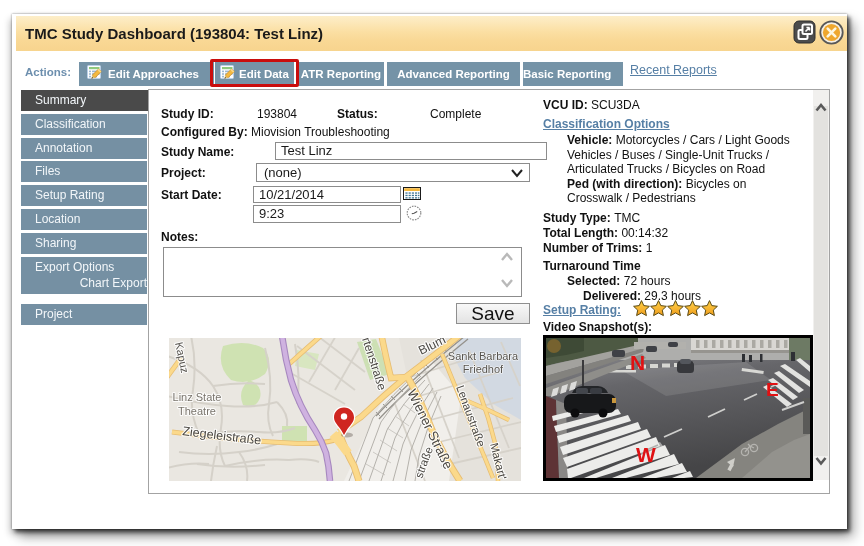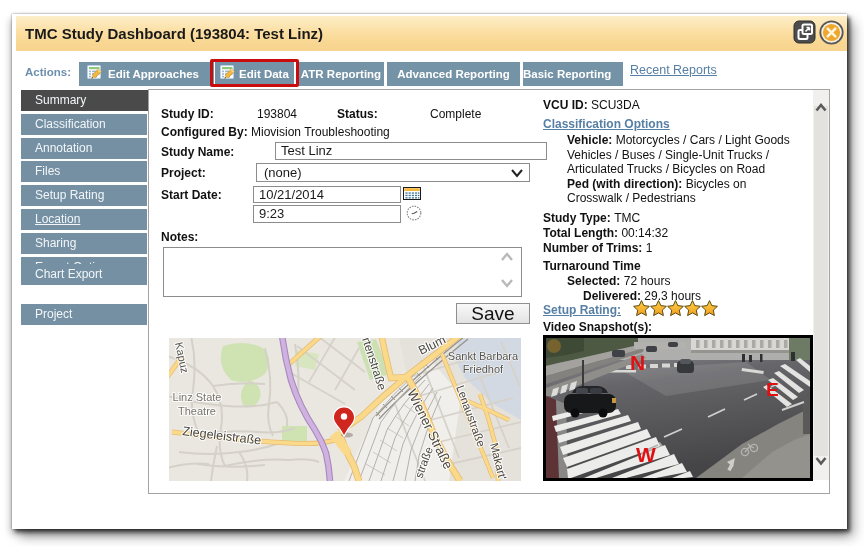--- a/index.html
+++ b/index.html
@@ -76,24 +76,24 @@
   <div class="tab" style="left:387px;width:133px;text-align:center;">Advanced Reporting</div>
   <div class="tab" style="left:523px;width:100px;text-align:left;">Basic Reporting</div>
   <a class="lnk" style="left:630px;top:63px;font-weight:normal;font-size:12.5px;" href="#">Recent Reports</a>
   <div id="redbox" class="abs"></div>
 
   <div class="side" style="top:90.0px; background:#4a4a4a;width:138px;">Summary</div>
   <div class="side" style="top:113.8px;">Classification</div>
   <div class="side" style="top:137.6px;">Annotation</div>
   <div class="side" style="top:161.4px;">Files</div>
   <div class="side" style="top:185.2px;">Setup Rating</div>
-  <div class="side" style="top:209.0px;text-decoration:underline;">Location</div>
+  <div class="side" style="top:209.0px;">Location</div>
   <div class="side" style="top:232.8px;">Sharing</div>
   <div class="side" style="top:256.6px;">Export Options</div>
-  <div class="side" style="top:264px;">Chart Export</div>
+  <div class="side" style="top:273px;text-align:right;">Chart Export</div>
   <div class="side" style="top:304.2px;">Project</div>
 
   <div id="panel" class="abs"></div>
   <div id="form">
     <div class="lbl" style="left:161px;top:107px;">Study ID:</div>
     <div class="val" style="left:257px;top:107px;">193804</div>
     <div class="lbl" style="left:337px;top:107px;">Status:</div>
     <div class="val" style="left:430px;top:107px;">Complete</div>
     <div class="lbl" style="left:161px;top:125px;">Configured By:</div>
     <div class="val" style="left:251px;top:125px;">Miovision Troubleshooting</div>

